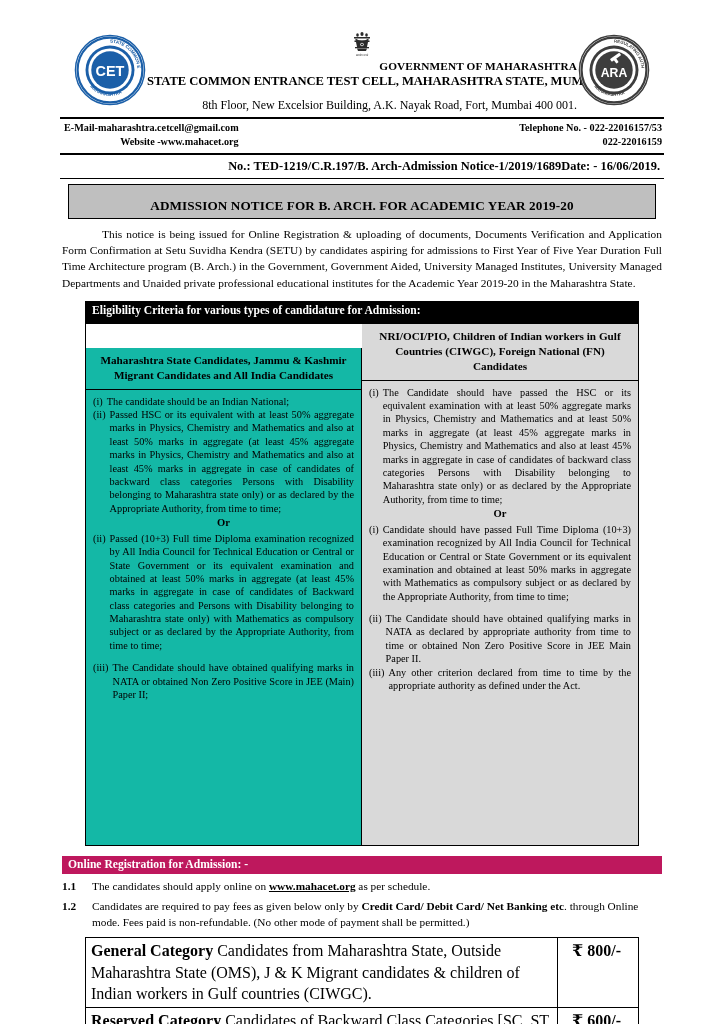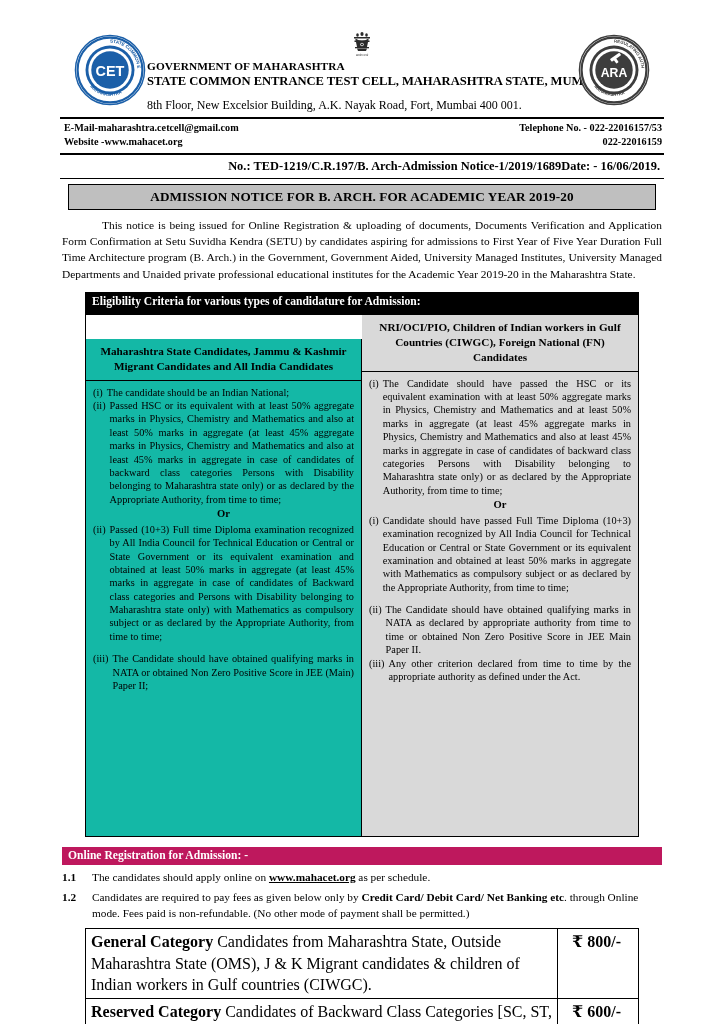--- a/index.html
+++ b/index.html
@@ -32,21 +32,21 @@
     top: 6px;
     width: 72px;
     height: 72px;
     border-radius: 50%;
   }
   .seal-left { left: 14px; }
   .seal-right { right: 14px; }
   .seal svg { display: block; width: 72px; height: 72px; }
 
   .head-center {
-    text-align: left;
+    text-align: right;
     padding-top: 0px;
     width: 430px;
   }
   .emblem { height: 30px; margin-bottom: 1px; }
   .emblem svg { display:block; margin: 0 auto; height: 30px; width: 26px; }
   .gov-line {
     font-weight: bold;
     font-size: 11.3px;
     letter-spacing: .1px;
     line-height: 1.25;
@@ -68,41 +68,41 @@
   .rule-thin { border-top: 1.1px solid #000; }
 
   .contact {
     display: flex;
     justify-content: space-between;
     font-size: 10.2px;
     font-weight: bold;
     padding: 2px 2px 2px 4px;
     line-height: 1.32;
   }
-  .contact .left { text-align: left; }
+  .contact .left { text-align: right; }
   .contact .right { text-align: right; }
 
   .refline {
     display: flex;
     justify-content: flex-end;
     align-items: baseline;
     font-size: 12.4px;
     font-weight: bold;
     padding: 4px 4px 4px 2px;
   }
 
   
   .title-bar {
     margin: 5px 8px 0 8px;
     background: #bfbfbf;
     border: 1.3px solid #000;
     text-align: center;
     font-weight: bold;
     font-size: 13.2px;
-    padding: 4px 0 4px 0;
+    padding: 13px 0 4px 0;
     letter-spacing: .1px;
   }
 
   .intro {
     text-align: justify;
     text-justify: inter-word;
     font-size: 11.4px;
     line-height: 1.42;
     margin: 7px 2px 0 2px;
   }

